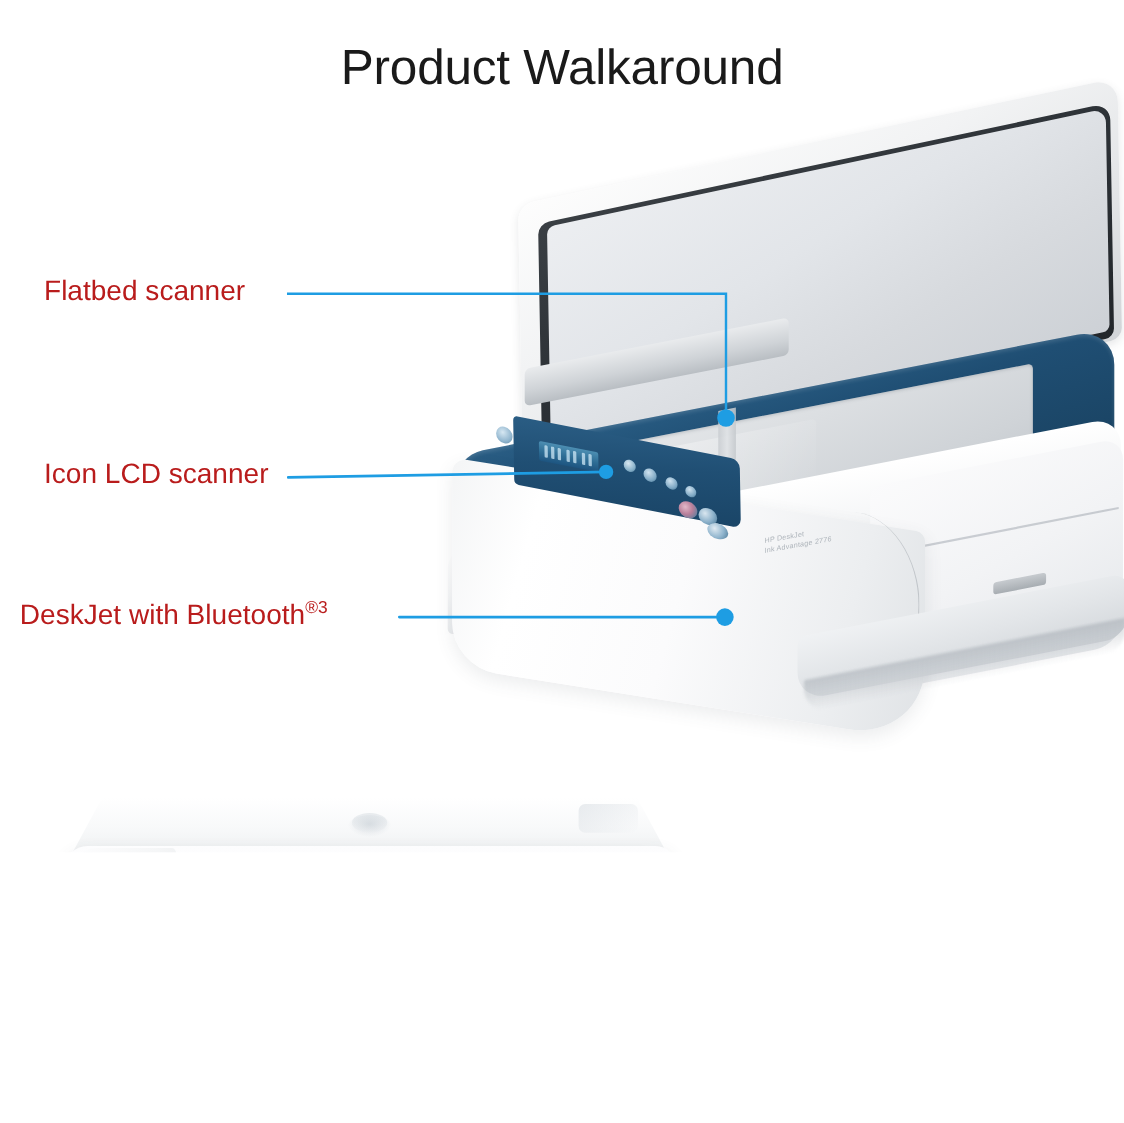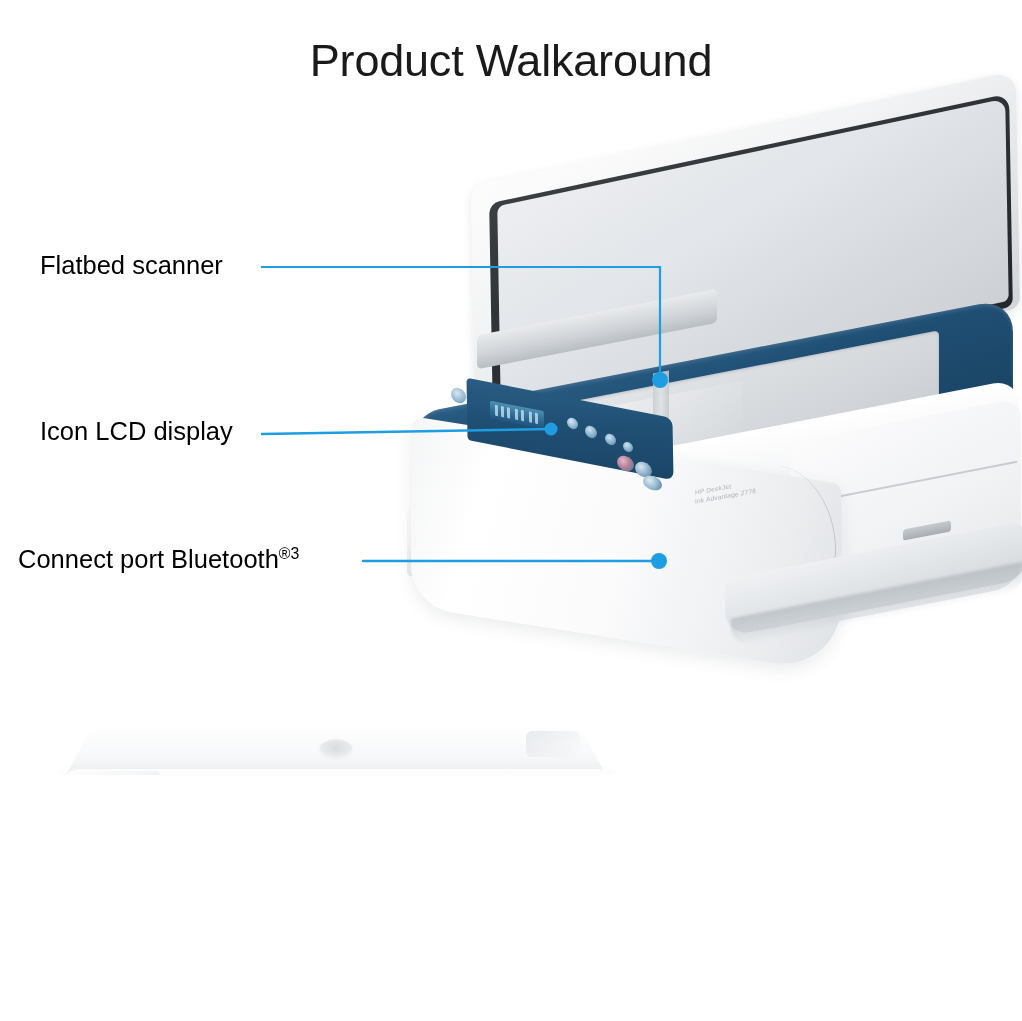--- a/index.html
+++ b/index.html
@@ -32,21 +32,21 @@
     color: #1a1a1a;
     letter-spacing: -0.2px;
     line-height: 1.1;
   }
 
   
   .callout-label {
     position: absolute;
     font-size: 25.5px;
     font-weight: 400;
-    color: #000000;
+    color: #b91c1c;
     white-space: nowrap;
     line-height: 1;
     text-align: right;
   }
   .callout-label sup {
     font-size: 0.62em;
     vertical-align: super;
     line-height: 0;
   }
   .lbl-scanner   { left: 40px;  top: 253px; }
@@ -542,18 +542,18 @@
     </g>
 
     <g>
       <path d="M540,840 L752,840" fill="none" stroke="#1e9de3" stroke-width="2.2" stroke-linecap="round"></path>
       <circle cx="538" cy="840" r="5.5" fill="#1e9de3"></circle>
     </g>
   </svg>
 
   <div class="callout-label lbl-scanner">Flatbed scanner</div>
 
-  <div class="callout-label lbl-lcd">Icon LCD display</div>
-
-  <div class="callout-label lbl-bt"><span>Connect port Bluetooth</span><sup>®3</sup></div>
+  <div class="callout-label lbl-lcd">Icon LCD scanner</div>
+
+  <div class="callout-label lbl-bt"><span>DeskJet with Bluetooth</span><sup>®3</sup></div>
 
 
 </div>
 
 </body></html>

